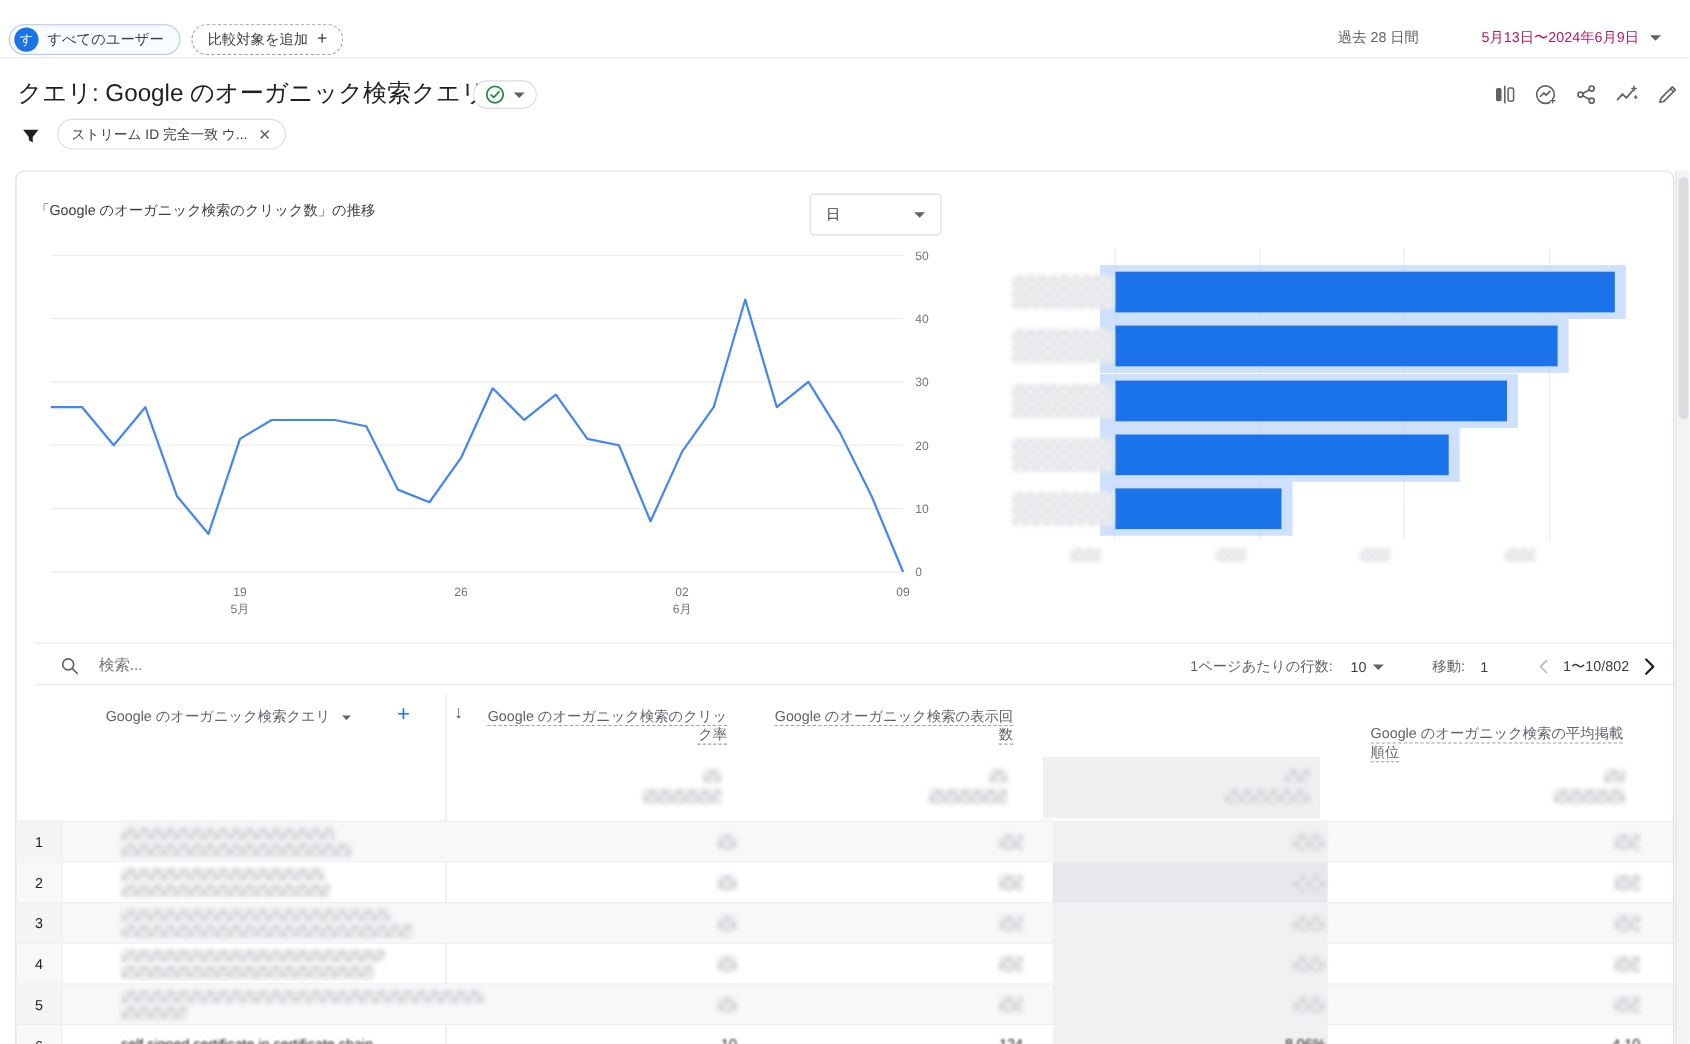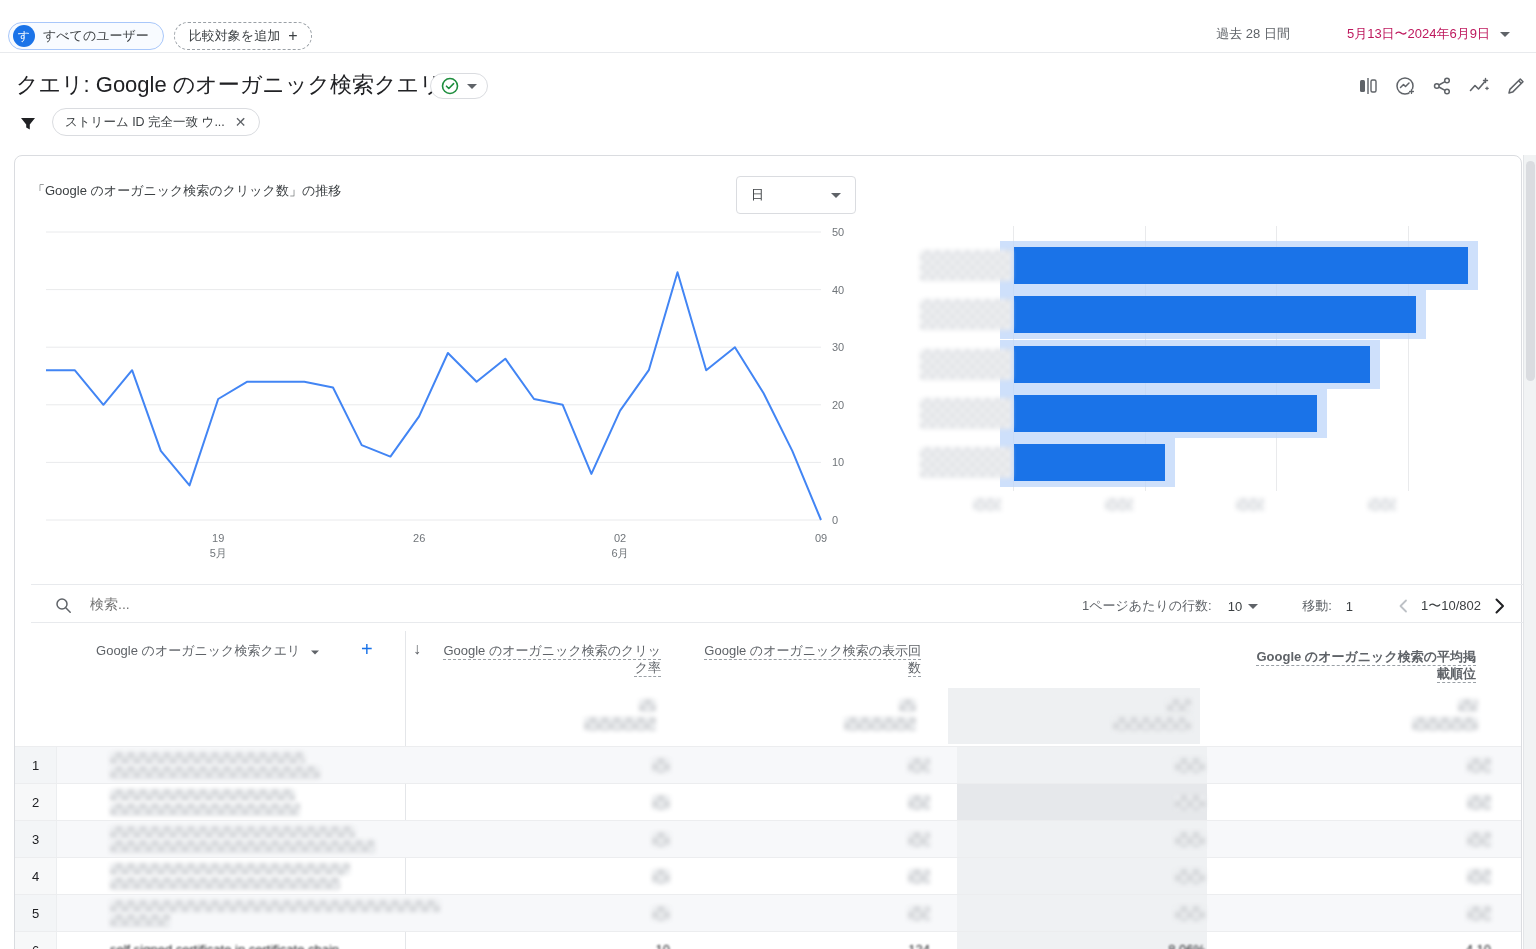--- a/index.html
+++ b/index.html
@@ -274,21 +274,21 @@
 
     <div class="abs" style="left:0; top:478px; width:1506px; height:52px;">
       <div class="abs th" style="left:28px; top:8px; width:330px; text-align:center;">
         <span>Google のオーガニック検索クエリ</span>
         <span class="caret-down" style="border-top-color:#5f6368; transform:scale(.8); margin-left:6px;"></span>
       </div>
       <span class="abs" style="left:346px; top:4px; color:#1a73e8; font-size:20px; font-weight:400;">+</span>
       <span class="abs" style="left:398px; top:6px; color:#5f6368; font-size:16px;">↓</span>
       <div class="abs th th-dashed" style="left:426px; top:8px; width:220px; text-align:right;">Google のオーガニック検索のクリック率</div>
       <div class="abs th th-dashed" style="left:686px; top:8px; width:220px; text-align:right;">Google のオーガニック検索の表示回数</div>
-      <div class="abs th th-dashed" style="left:1231px; top:14px; width:230px; text-align:right;font-weight:bold;">Google のオーガニック検索の平均掲載順位</div>
+      <div class="abs th th-dashed" style="left:1231px; top:24px; width:230px; text-align:left;">Google のオーガニック検索の平均掲載順位</div>
     </div>
 
     <div class="abs" style="left:0; top:530px; width:1506px; height:60px;">
       <div class="abs" style="left:933px; top:2px; width:252px; height:56px; background:#eef0f2;"></div>
       <div class="abs px" style="width:17px; height:13px; left:624px; top:13px;"></div>
       <div class="abs px" style="width:72px; height:14px; left:569px; top:31px;"></div>
       <div class="abs px" style="width:17px; height:13px; left:884px; top:13px;"></div>
       <div class="abs px" style="width:72px; height:14px; left:829px; top:31px;"></div>
       <div class="abs px" style="width:24px; height:13px; left:1152px; top:13px;"></div>
       <div class="abs px" style="width:78px; height:14px; left:1098px; top:31px;"></div>

